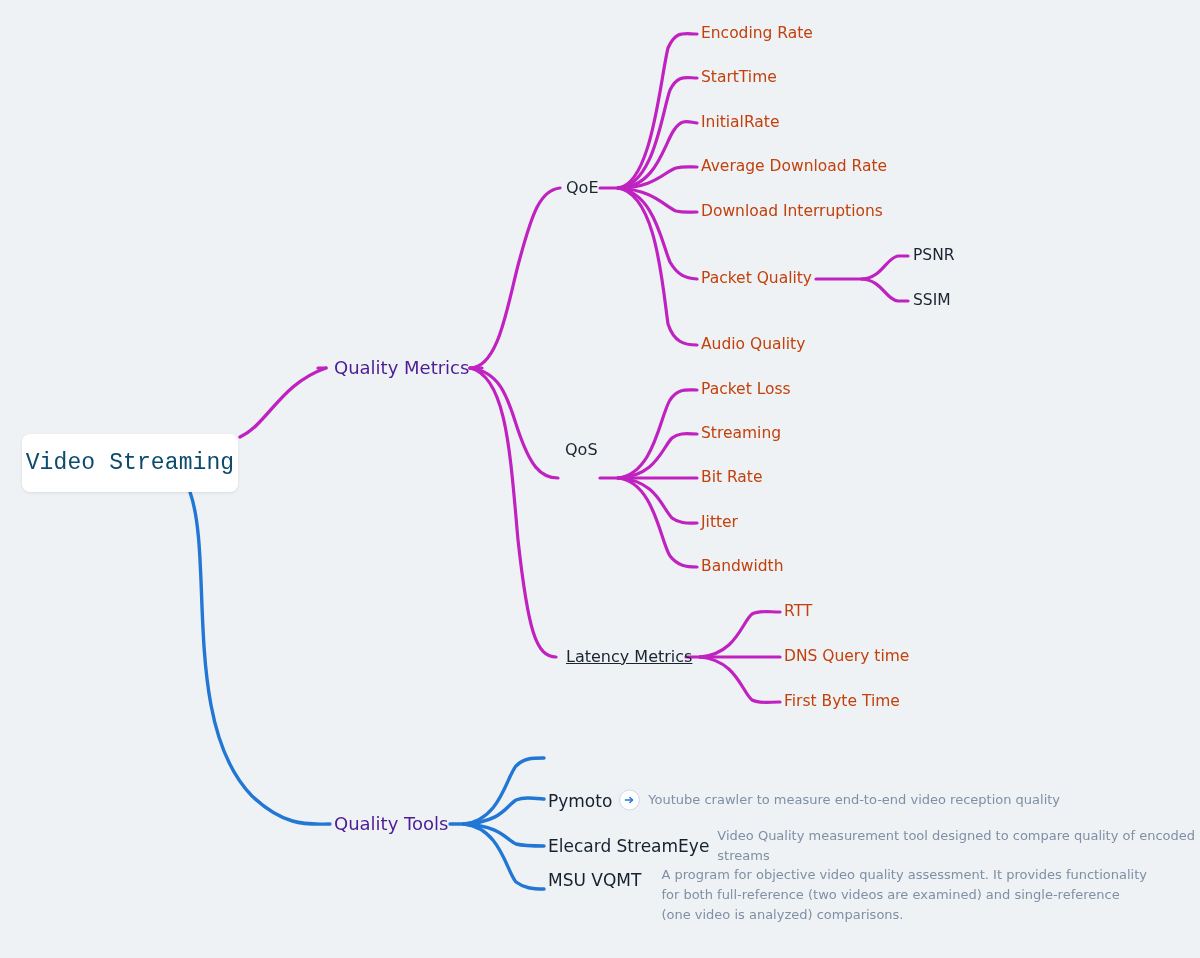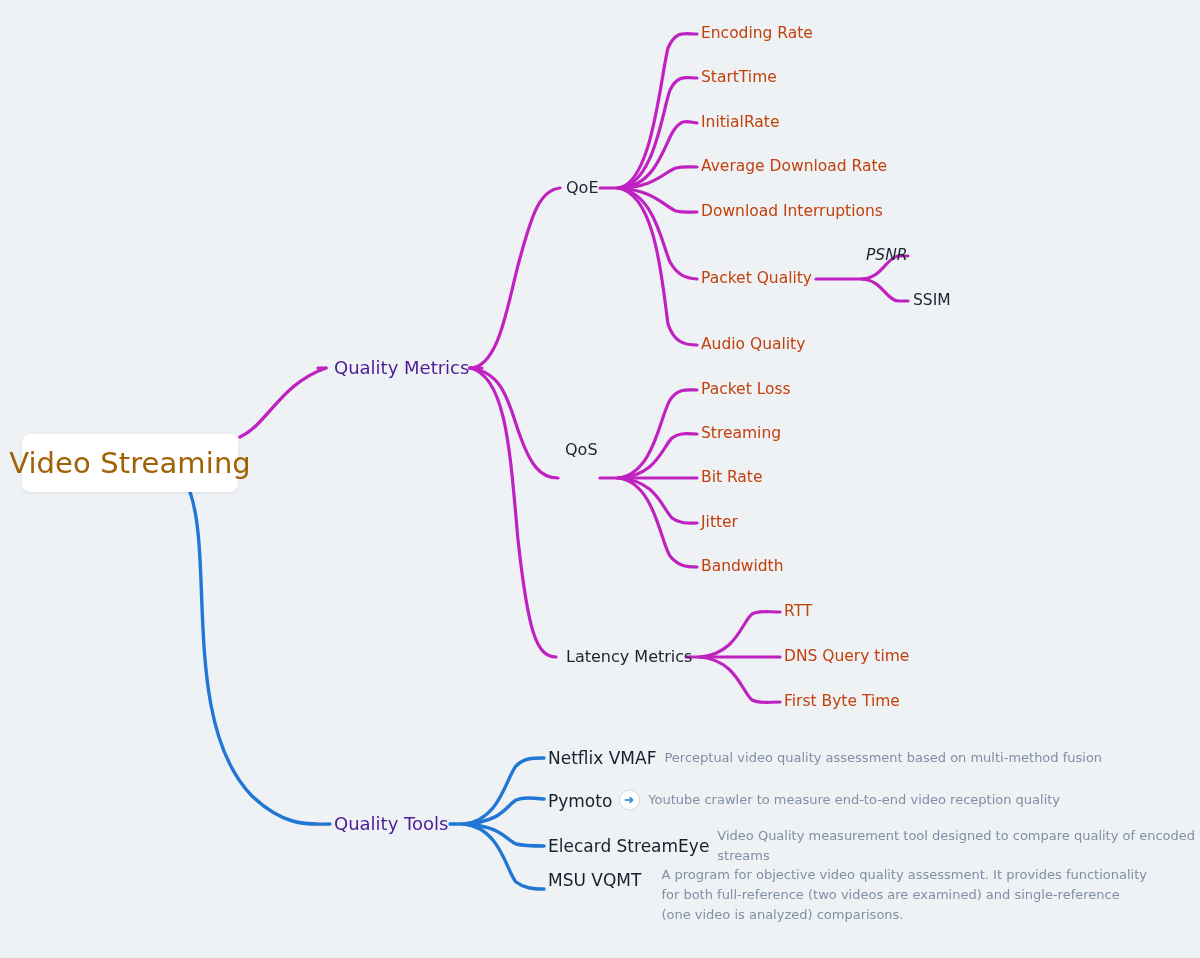--- a/index.html
+++ b/index.html
@@ -40,23 +40,24 @@
     width: 216px;
     height: 58px;
     background: #ffffff;
     border-radius: 8px;
     box-shadow: 0 1px 3px rgba(20,30,50,0.10);
     display: flex;
     align-items: center;
     justify-content: center;
   }
   .root-label {
-    font-size: 29px;
-    color: #a16207;
+    font-size: 23px;
+    color: #0c4a6e;
     letter-spacing: 0.1px;
+    font-family: Liberation Mono, monospace;
   }
   
   .l1-label {
     font-size: 18px;
     color: #4c1d95;
     transform: translateY(-50%);
   }
   
   .l2-label {
     font-size: 16px;
@@ -174,21 +175,21 @@
   </div>
 
   <div class="node l2-label" style="left:566px; top:188px;">
     <span>QoE</span>
   </div>
 
   <div class="node l2-label" style="left:565px; top:450px;">
     <span>QoS</span>
   </div>
 
-  <div class="node l2-label" style="left:566px; top:657px;">
+  <div class="node l2-label" style="left:566px; top:657px;text-decoration:underline;">
     <span>Latency Metrics</span>
   </div>
 
   <div class="node l3-label" style="left:701px; top:34px;">
     <span>Encoding Rate</span>
   </div>
   <div class="node l3-label" style="left:701px; top:78px;">
     <span>StartTime</span>
   </div>
   <div class="node l3-label" style="left:701px; top:123px;">
@@ -200,21 +201,21 @@
   <div class="node l3-label" style="left:701px; top:212px;">
     <span>Download Interruptions</span>
   </div>
   <div class="node l3-label" style="left:701px; top:279px;">
     <span>Packet Quality</span>
   </div>
   <div class="node l3-label" style="left:701px; top:345px;">
     <span>Audio Quality</span>
   </div>
 
-  <div class="node l4-label" style="left:866px; top:256px;font-style:italic;">
+  <div class="node l4-label" style="left:913px; top:256px;">
     <span>PSNR</span>
   </div>
   <div class="node l4-label" style="left:913px; top:301px;">
     <span>SSIM</span>
   </div>
 
   <div class="node l3-label" style="left:701px; top:390px;">
     <span>Packet Loss</span>
   </div>
   <div class="node l3-label" style="left:701px; top:434px;">
@@ -233,24 +234,20 @@
   <div class="node l3-label" style="left:784px; top:612px;">
     <span>RTT</span>
   </div>
   <div class="node l3-label" style="left:784px; top:657px;">
     <span>DNS Query time</span>
   </div>
   <div class="node l3-label" style="left:784px; top:702px;">
     <span>First Byte Time</span>
   </div>
 
-  <div class="tool-row" style="left:548px; top:758px;">
-    <span class="tool-name">Netflix VMAF</span>
-    <span class="tool-desc">Perceptual video quality assessment based on multi-method fusion</span>
-  </div>
 
   <div class="tool-row" style="left:548px; top:800px;">
     <span class="tool-name">Pymoto</span>
     <span class="link-badge">
       <svg width="11" height="11" viewBox="0 0 12 12" aria-hidden="true">
         <path d="M1.5 6 H9" stroke="#2277d4" stroke-width="1.6" stroke-linecap="round" fill="none"></path>
         <path d="M6.4 3.2 L9.4 6 L6.4 8.8" stroke="#2277d4" stroke-width="1.6" stroke-linecap="round" stroke-linejoin="round" fill="none"></path>
       </svg>
     </span>
     <span class="tool-desc">Youtube crawler to measure end-to-end video reception quality</span>

